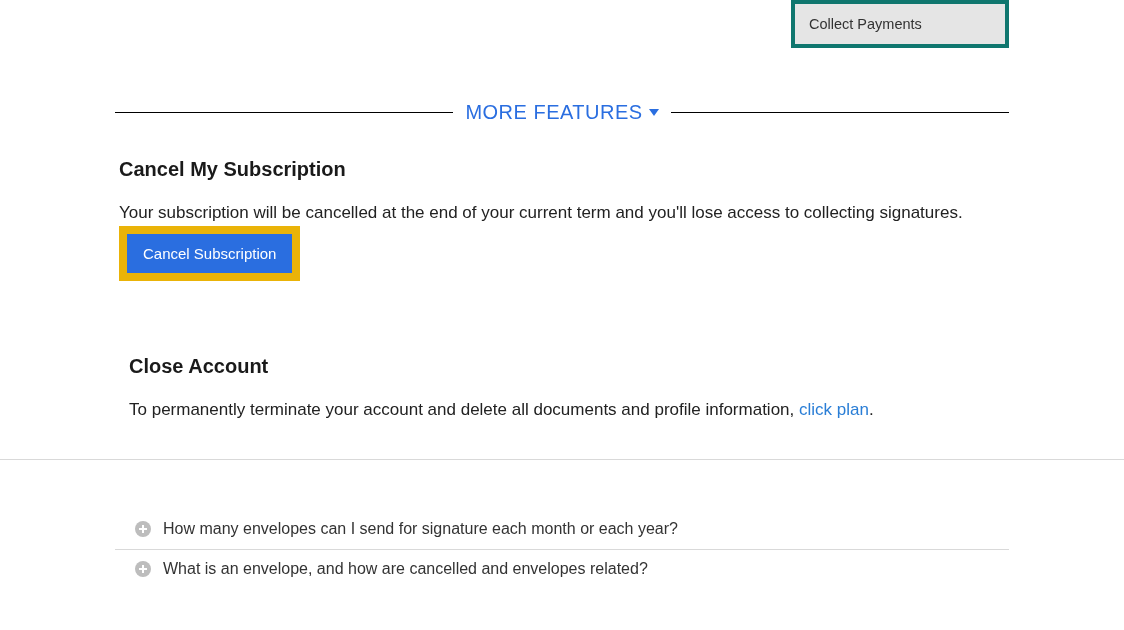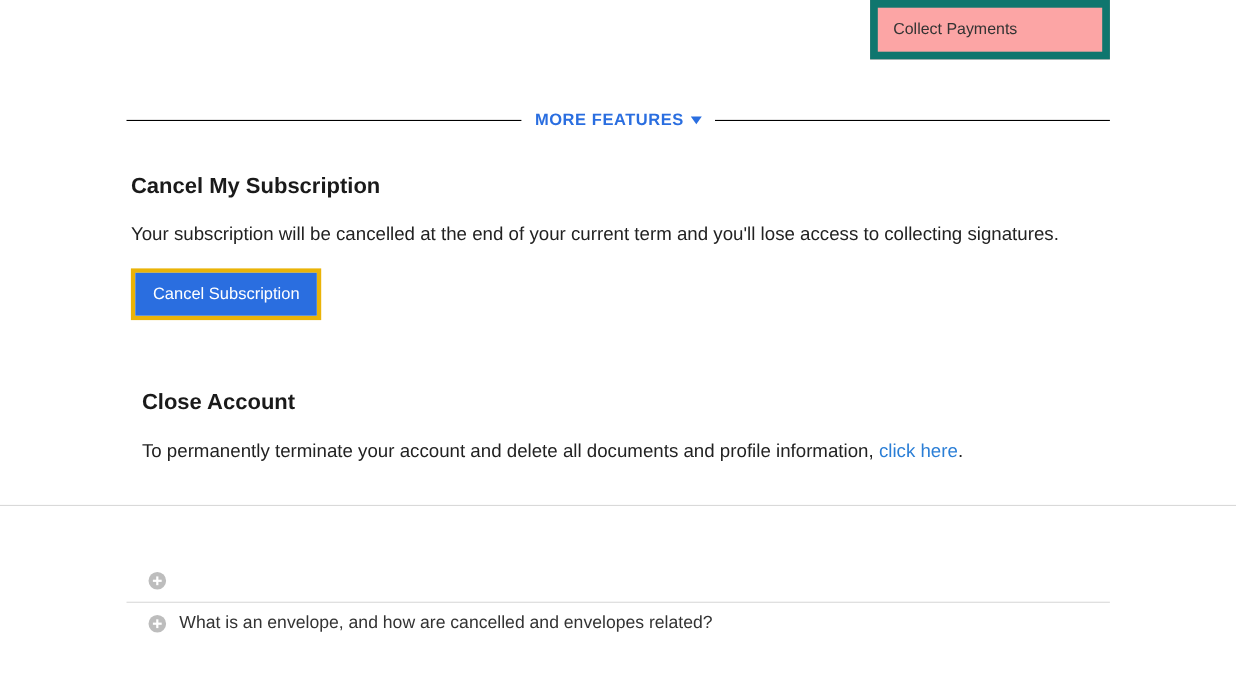--- a/index.html
+++ b/index.html
@@ -19,22 +19,22 @@
       width: 894px;
       margin: 0 auto;
       position: relative;
     }
     
     .feature-list {
       position: absolute;
       right: 0;
       top: 0;
       width: 218px;
-      border: 7px solid #0f766e;
-      background: #fca5a5;
+      border: 4px solid #0f766e;
+      background: #e5e5e5;
     }
     .feature-list-item {
       padding: 12px 14px;
       font-size: 14.5px;
       color: #333;
       border-bottom: 1px solid #d9d9d9;
       cursor: pointer;
     }
     .feature-list-item:last-child {
       border-bottom: none;
@@ -48,22 +48,22 @@
       left: 0;
       right: 0;
     }
     .divider-line {
       flex: 1;
       height: 1px;
       background: #000;
     }
     .more-features-label {
       color: #2a6ee0;
-      font-weight: 700;
-      font-size: 15px;
+      font-weight: 400;
+      font-size: 20px;
       letter-spacing: 0.5px;
       padding: 0 12px;
       display: flex;
       align-items: center;
       cursor: pointer;
     }
     .chevron-down {
       margin-left: 6px;
       width: 0;
       height: 0;
@@ -94,23 +94,22 @@
       font-size: 17px;
       color: #222;
       line-height: 1.5;
     }
     .section-body a {
       color: #2a7ed6;
       text-decoration: none;
       cursor: pointer;
     }
     .cancel-button-wrap {
-      margin-top: 18px;
       display: inline-block;
-      border: 4px solid #eab308;
+      border: 8px solid #eab308;
       padding: 0;
     }
     .cancel-button {
       display: inline-block;
       background: #2a6ee0;
       color: #fff;
       border: none;
       font-size: 15px;
       padding: 11px 16px;
       cursor: pointer;
@@ -198,29 +197,30 @@
     <h2 class="section-title">Cancel My Subscription</h2>
     <p class="section-body">Your subscription will be cancelled at the end of your current term and you'll lose access to collecting signatures.</p>
     <div class="cancel-button-wrap">
       <button class="cancel-button">Cancel Subscription</button>
     </div>
   </div>
 
   <div class="section-close">
     <h2 class="section-title">Close Account</h2>
     <p class="section-body">
-      <span>To permanently terminate your account and delete all documents and profile information, </span><a>click here</a><span>.</span>
+      <span>To permanently terminate your account and delete all documents and profile information, </span><a>click plan</a><span>.</span>
     </p>
   </div>
 
 </div>
 
 <div class="faq-divider"></div>
 
 <div class="faq-wrapper">
   <div class="faq-item">
     <span class="plus-icon"></span>
+    <span class="faq-text">How many envelopes can I send for signature each month or each year?</span>
   </div>
   <div class="faq-item">
     <span class="plus-icon"></span>
     <span class="faq-text">What is an envelope, and how are cancelled and envelopes related?</span>
   </div>
 </div>
 
 </body></html>

